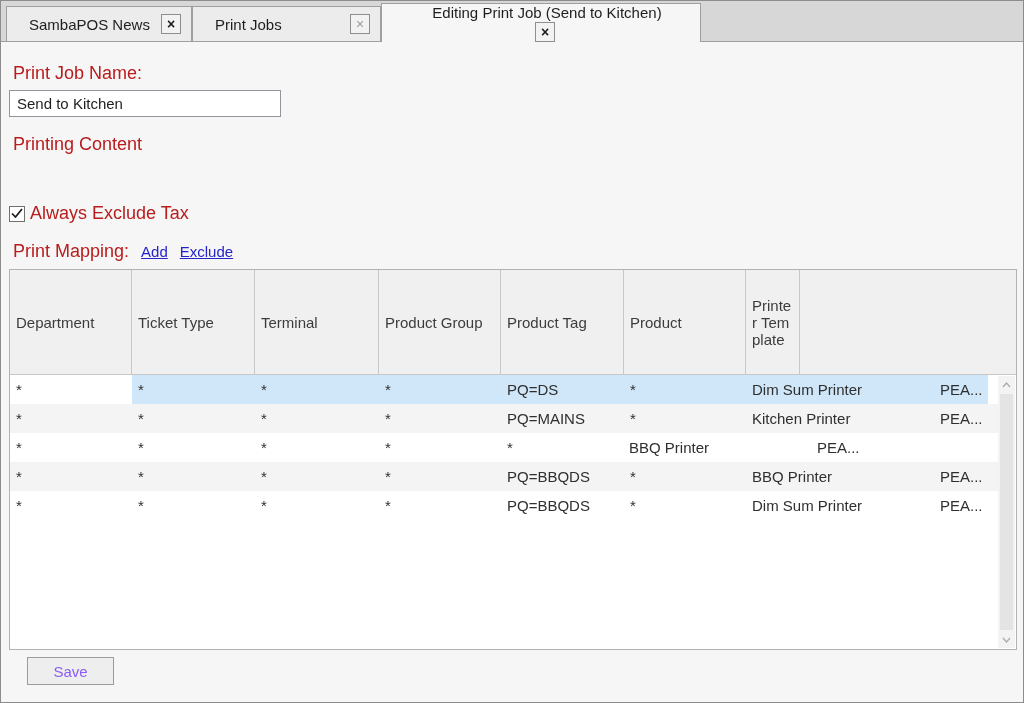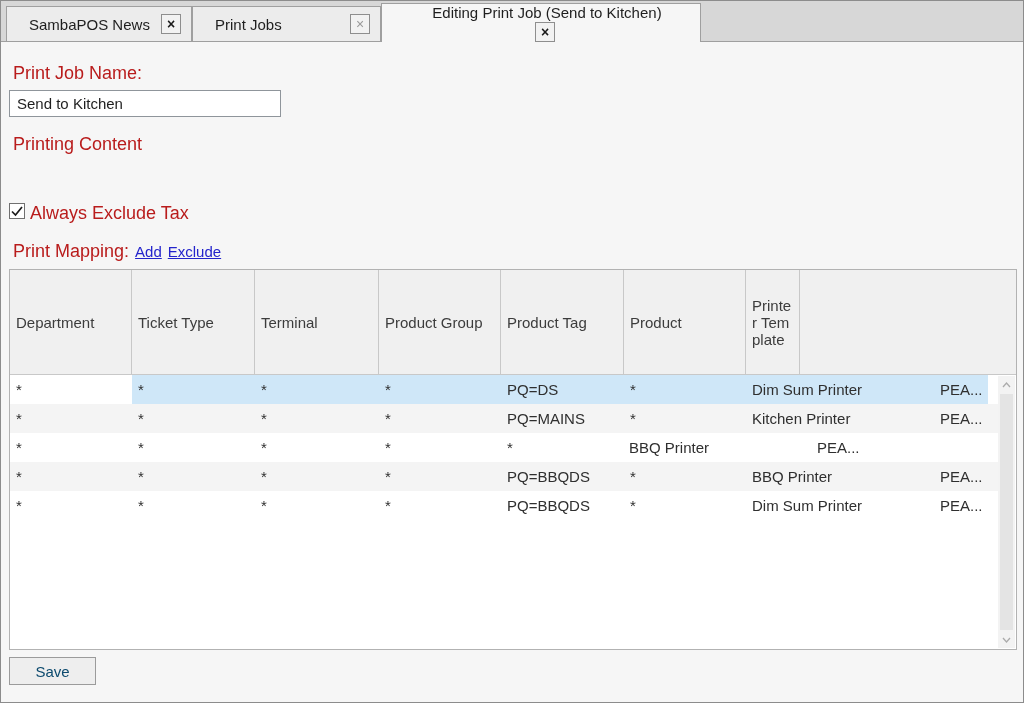--- a/index.html
+++ b/index.html
@@ -47,26 +47,26 @@
   #lbl-content { left:12px; top:92px; }
   .combo {
     position:absolute; left:8px; top:120px; width:250px; height:28px;
     background:#fff; border:1px solid #7f7f7f; display:flex; align-items:center;
   }
   .combo-value { flex:1; font-size:15px; color:#1f1f1f; padding-left:7px; }
   .combo-btn {
     width:23px; height:100%; background:#e7e7e7; border-left:1px solid #9a9a9a;
     display:flex; align-items:center; justify-content:center;
   }
-  .checkbox-row { position:absolute; left:8px; top:161px; display:flex; }
+  .checkbox-row { position:absolute; left:8px; top:161px; display:flex; align-items:center; }
   .checkbox {
     width:16px; height:16px; background:#fff; border:1px solid #707070;
     display:flex; align-items:center; justify-content:center; margin-right:5px;
   }
-  .mapping-row { position:absolute; left:12px; top:199px; display:flex; align-items:baseline; gap:6px; font-size:15px; }
+  .mapping-row { position:absolute; left:12px; top:199px; display:flex; align-items:baseline; gap:12px; font-size:15px; }
   .link { color:#2424cc; text-decoration:underline; font-size:15px; cursor:pointer; }
 
   
   .grid {
     position:absolute; left:8px; top:227px; width:1008px; height:381px;
     background:#fff; border:1px solid #b2b2b2; overflow:hidden;
   }
   .grid-header { position:absolute; left:0; top:0; width:100%; height:105px; display:flex; background:#f0f0f0; border-bottom:1px solid #c8c8c8; }
   .hcell {
     height:100%; background:#f0f0f0; border-right:1px solid #c8c8c8;
@@ -86,22 +86,22 @@
   
   .vscroll {
     position:absolute; right:1px; top:106px; bottom:1px; width:17px;
     background:#f3f3f3; display:flex; flex-direction:column; align-items:center;
   }
   .sb-arrow { width:17px; height:17px; display:flex; align-items:center; justify-content:center; }
   .sb-thumb { flex:1; width:13px; background:#e4e4e4; margin:1px 0; }
 
   
   .save-btn {
-    position:absolute; left:8px; top:615px; width:87px; height:28px;
-    background:#eeeeee; border:1px solid #9b9b9b; font-size:15px; color:#0c4a6e;
+    position:absolute; left:26px; top:615px; width:87px; height:28px;
+    background:#eeeeee; border:1px solid #9b9b9b; font-size:15px; color:#8b5cf6;
     font-family:inherit; cursor:pointer;
   }
   svg { display:block; }
 </style>
 </head>
 <body>
 
 <div class="window">
 
   <div class="tabstrip">

